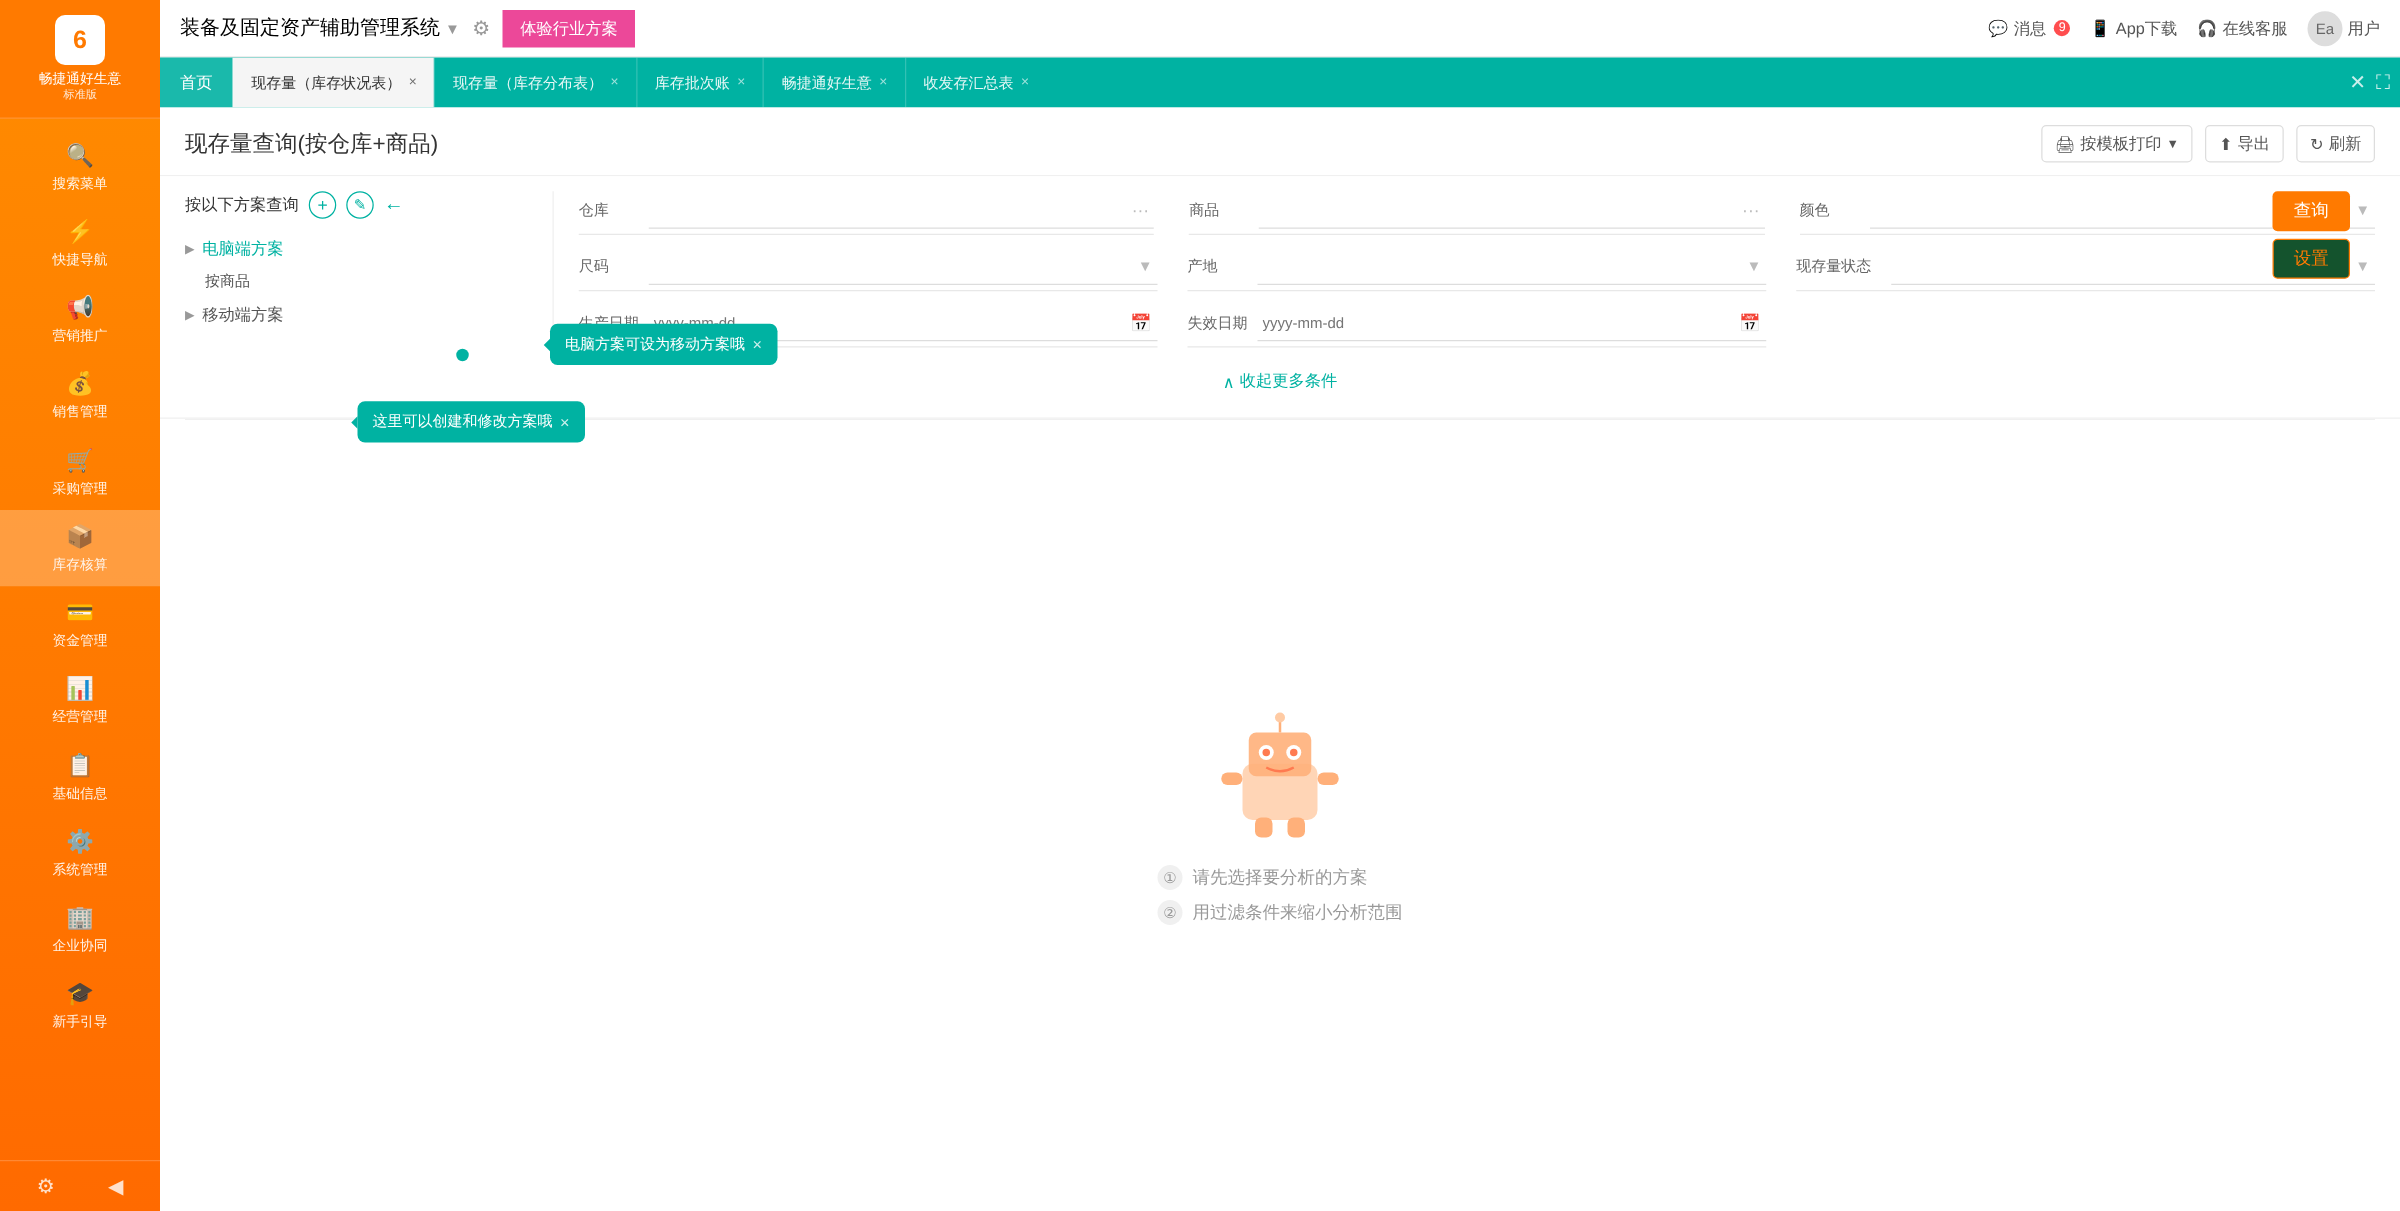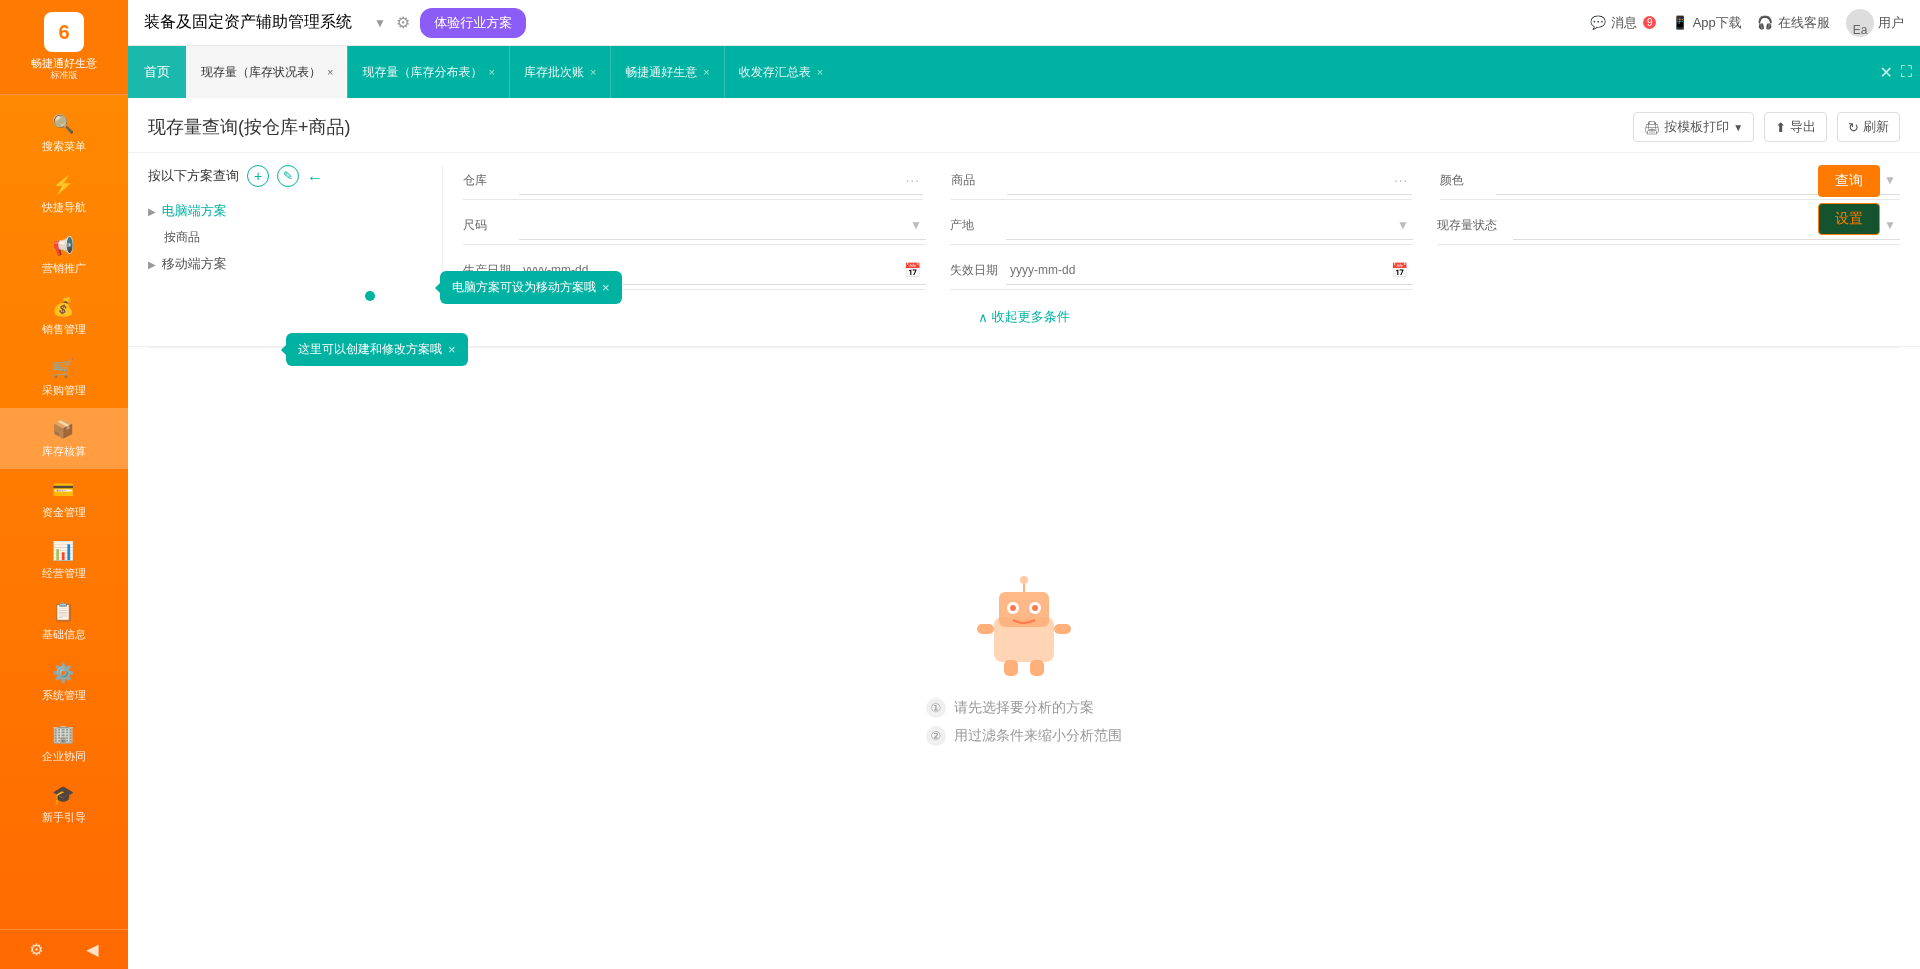--- a/index.html
+++ b/index.html
@@ -69,39 +69,39 @@
     
     .top-bar {
       height: 46px;
       background: #fff;
       border-bottom: 1px solid #e8e8e8;
       display: flex; align-items: center; justify-content: space-between;
       padding: 0 16px;
       flex-shrink: 0;
     }
     .top-bar-left { display: flex; align-items: center; gap: 10px; }
-    .system-name-dropdown { display: flex; align-items: center; gap: 22px; cursor: pointer; }
+    .system-name-dropdown { display: flex; align-items: center; gap: 4px; cursor: pointer; }
     .settings-icon { color: #999; cursor: pointer; font-size: 16px; }
     .trial-btn {
-      background: #8b5cf6;
+      background: #ec4899;
       color: #fff;
       border: none;
-      border-radius: 12px;
+      border-radius: 0;
       padding: 6px 14px;
       font-size: 13px;
       cursor: pointer;
     }
     .top-bar-right { display: flex; align-items: center; gap: 16px; }
     .top-bar-action { display: flex; align-items: center; gap: 4px; color: #555; font-size: 13px; cursor: pointer; }
     .badge { background: #ff4d4f; color: #fff; border-radius: 8px; font-size: 10px; padding: 1px 4px; margin-left: 2px; }
-    .user-avatar { width: 28px; height: 28px; border-radius: 50%; background: #ddd; display: flex; align-items: flex-end; justify-content: center; font-size: 12px; color: #666; }
+    .user-avatar { width: 28px; height: 28px; border-radius: 50%; background: #ddd; display: flex; align-items: center; justify-content: center; font-size: 12px; color: #666; }
 
     
     .tab-bar {
-      height: 52px;
+      height: 40px;
       background: #00b2a2;
       display: flex; align-items: center;
       flex-shrink: 0;
       overflow: hidden;
     }
     .tab-home {
       padding: 0 16px;
       height: 100%;
       display: flex; align-items: center;
       color: #fff;

